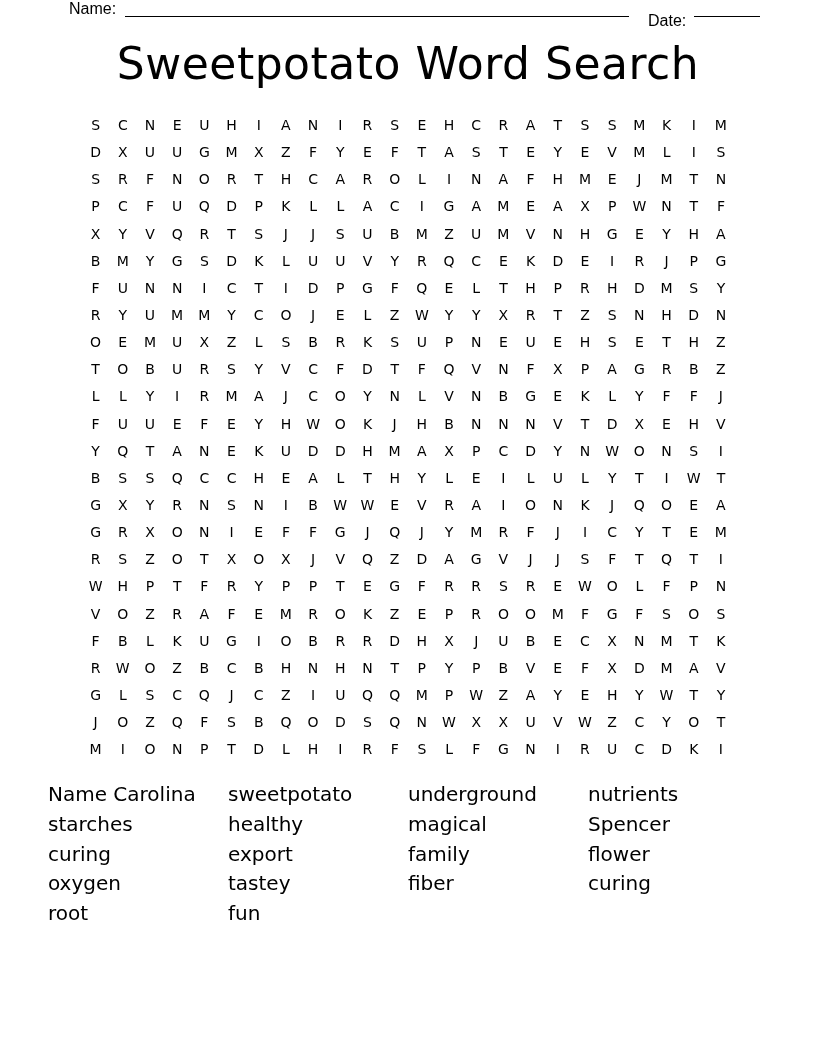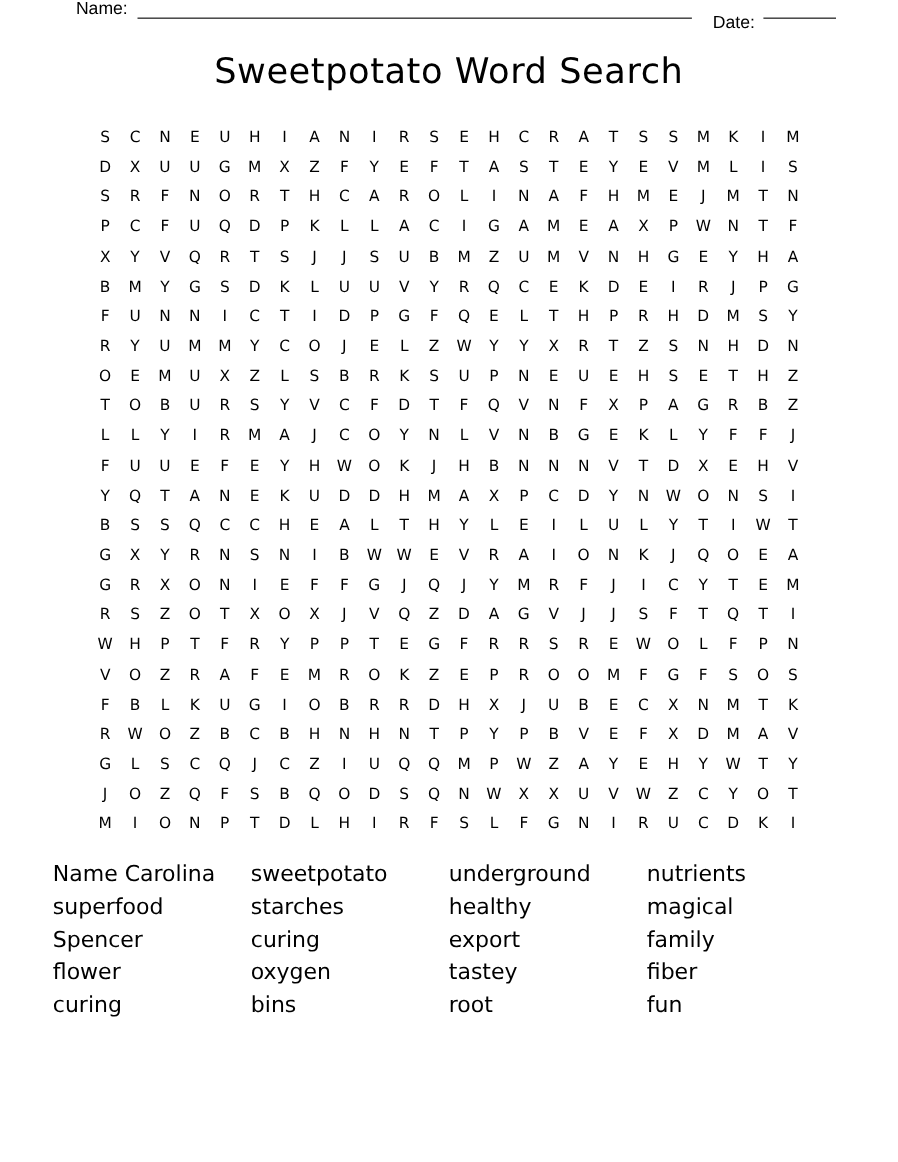--- a/index.html
+++ b/index.html
@@ -42,21 +42,21 @@
       width: 66px;
       border-bottom: 1px solid #000;
     }
     .title {
       position: absolute;
       top: 34px;
       left: 0;
       width: 816px;
       text-align: center;
       font-family: "DejaVu Sans", sans-serif;
-      font-size: 32px;
+      font-size: 44px;
       line-height: 60px;
       letter-spacing: 0.5px;
     }
     .grid {
       position: absolute;
       left: 82px;
       top: 113px;
       display: grid;
       grid-template-columns: repeat(24, 27.2px);
       grid-auto-rows: 27.15px;
@@ -671,29 +671,27 @@
     <div class="cell">D</div>
     <div class="cell">K</div>
     <div class="cell">I</div>
   </div>
 
 <div class="words" id="words">
     <div class="word">Name Carolina</div>
     <div class="word">sweetpotato</div>
     <div class="word">underground</div>
     <div class="word">nutrients</div>
-    <div class="word">superfood</div>
     <div class="word">starches</div>
     <div class="word">healthy</div>
     <div class="word">magical</div>
     <div class="word">Spencer</div>
     <div class="word">curing</div>
     <div class="word">export</div>
     <div class="word">family</div>
     <div class="word">flower</div>
     <div class="word">oxygen</div>
     <div class="word">tastey</div>
     <div class="word">fiber</div>
     <div class="word">curing</div>
-    <div class="word">bins</div>
     <div class="word">root</div>
     <div class="word">fun</div>
   </div>
 
 </body></html>

